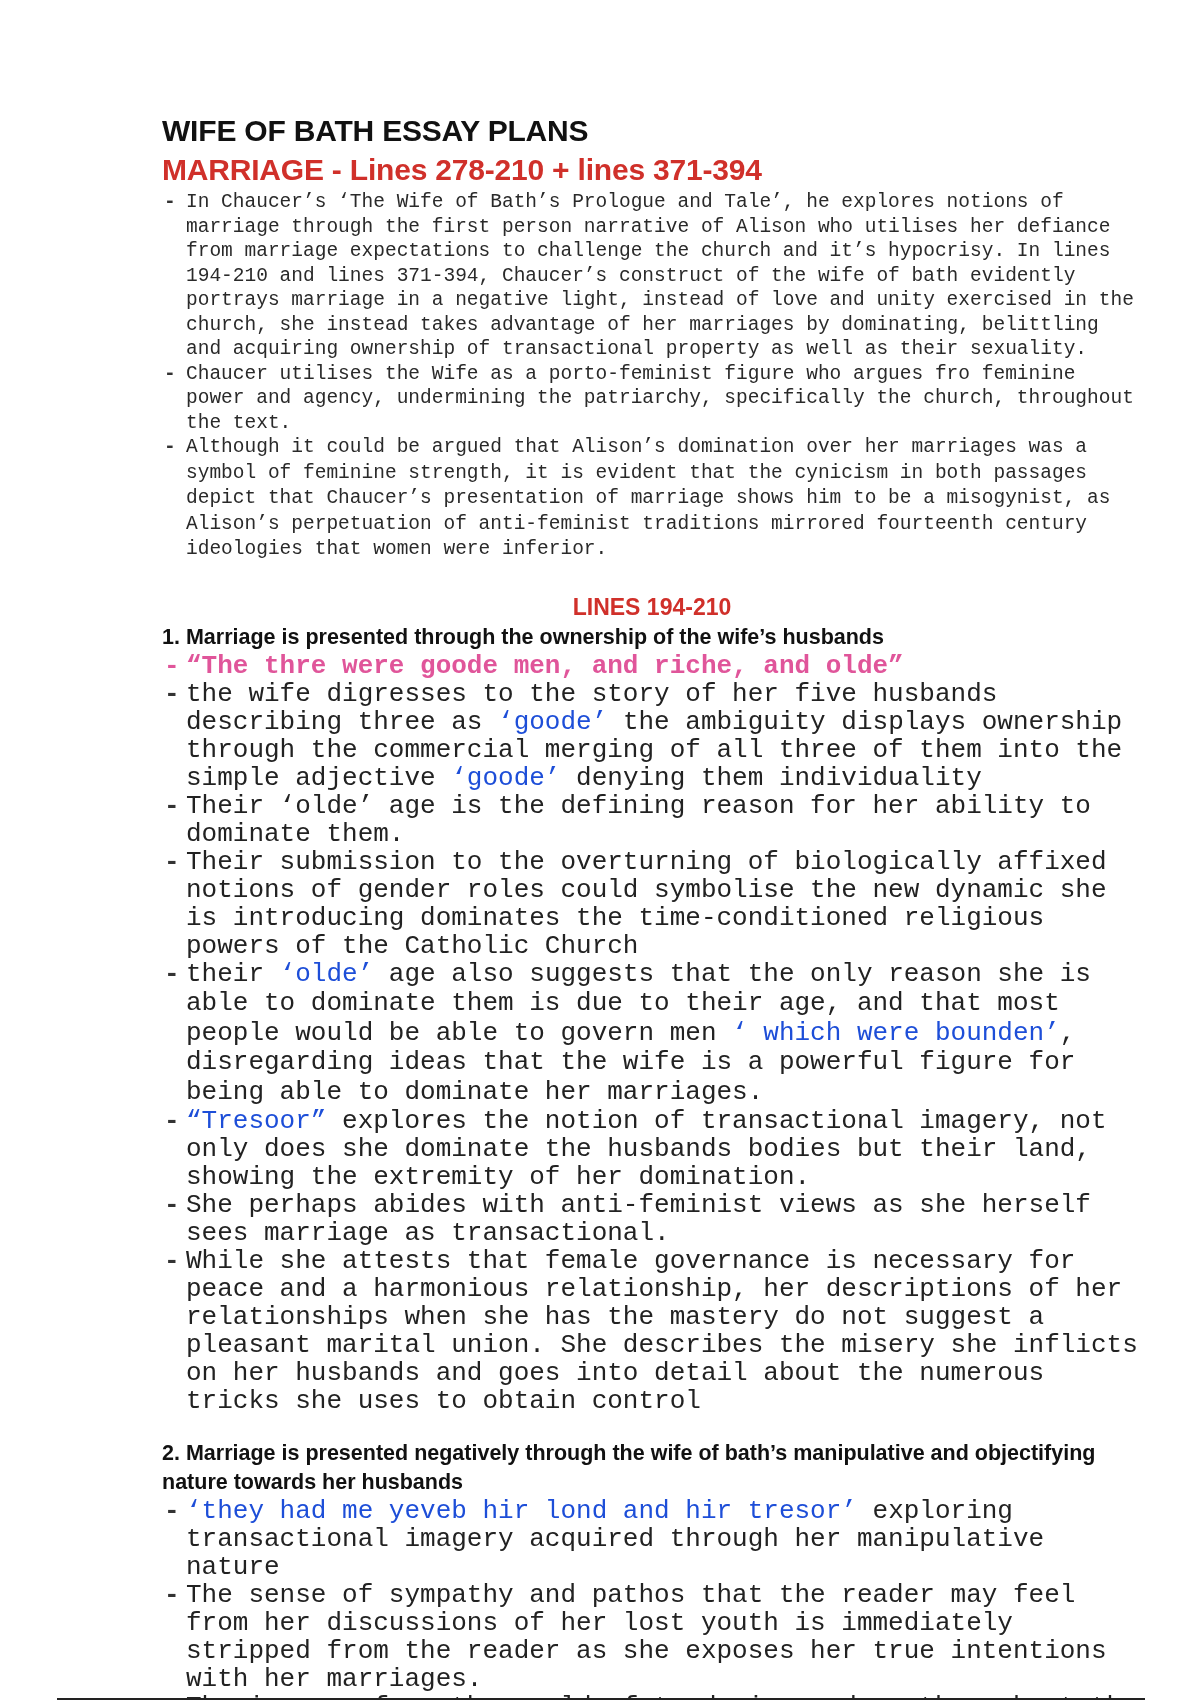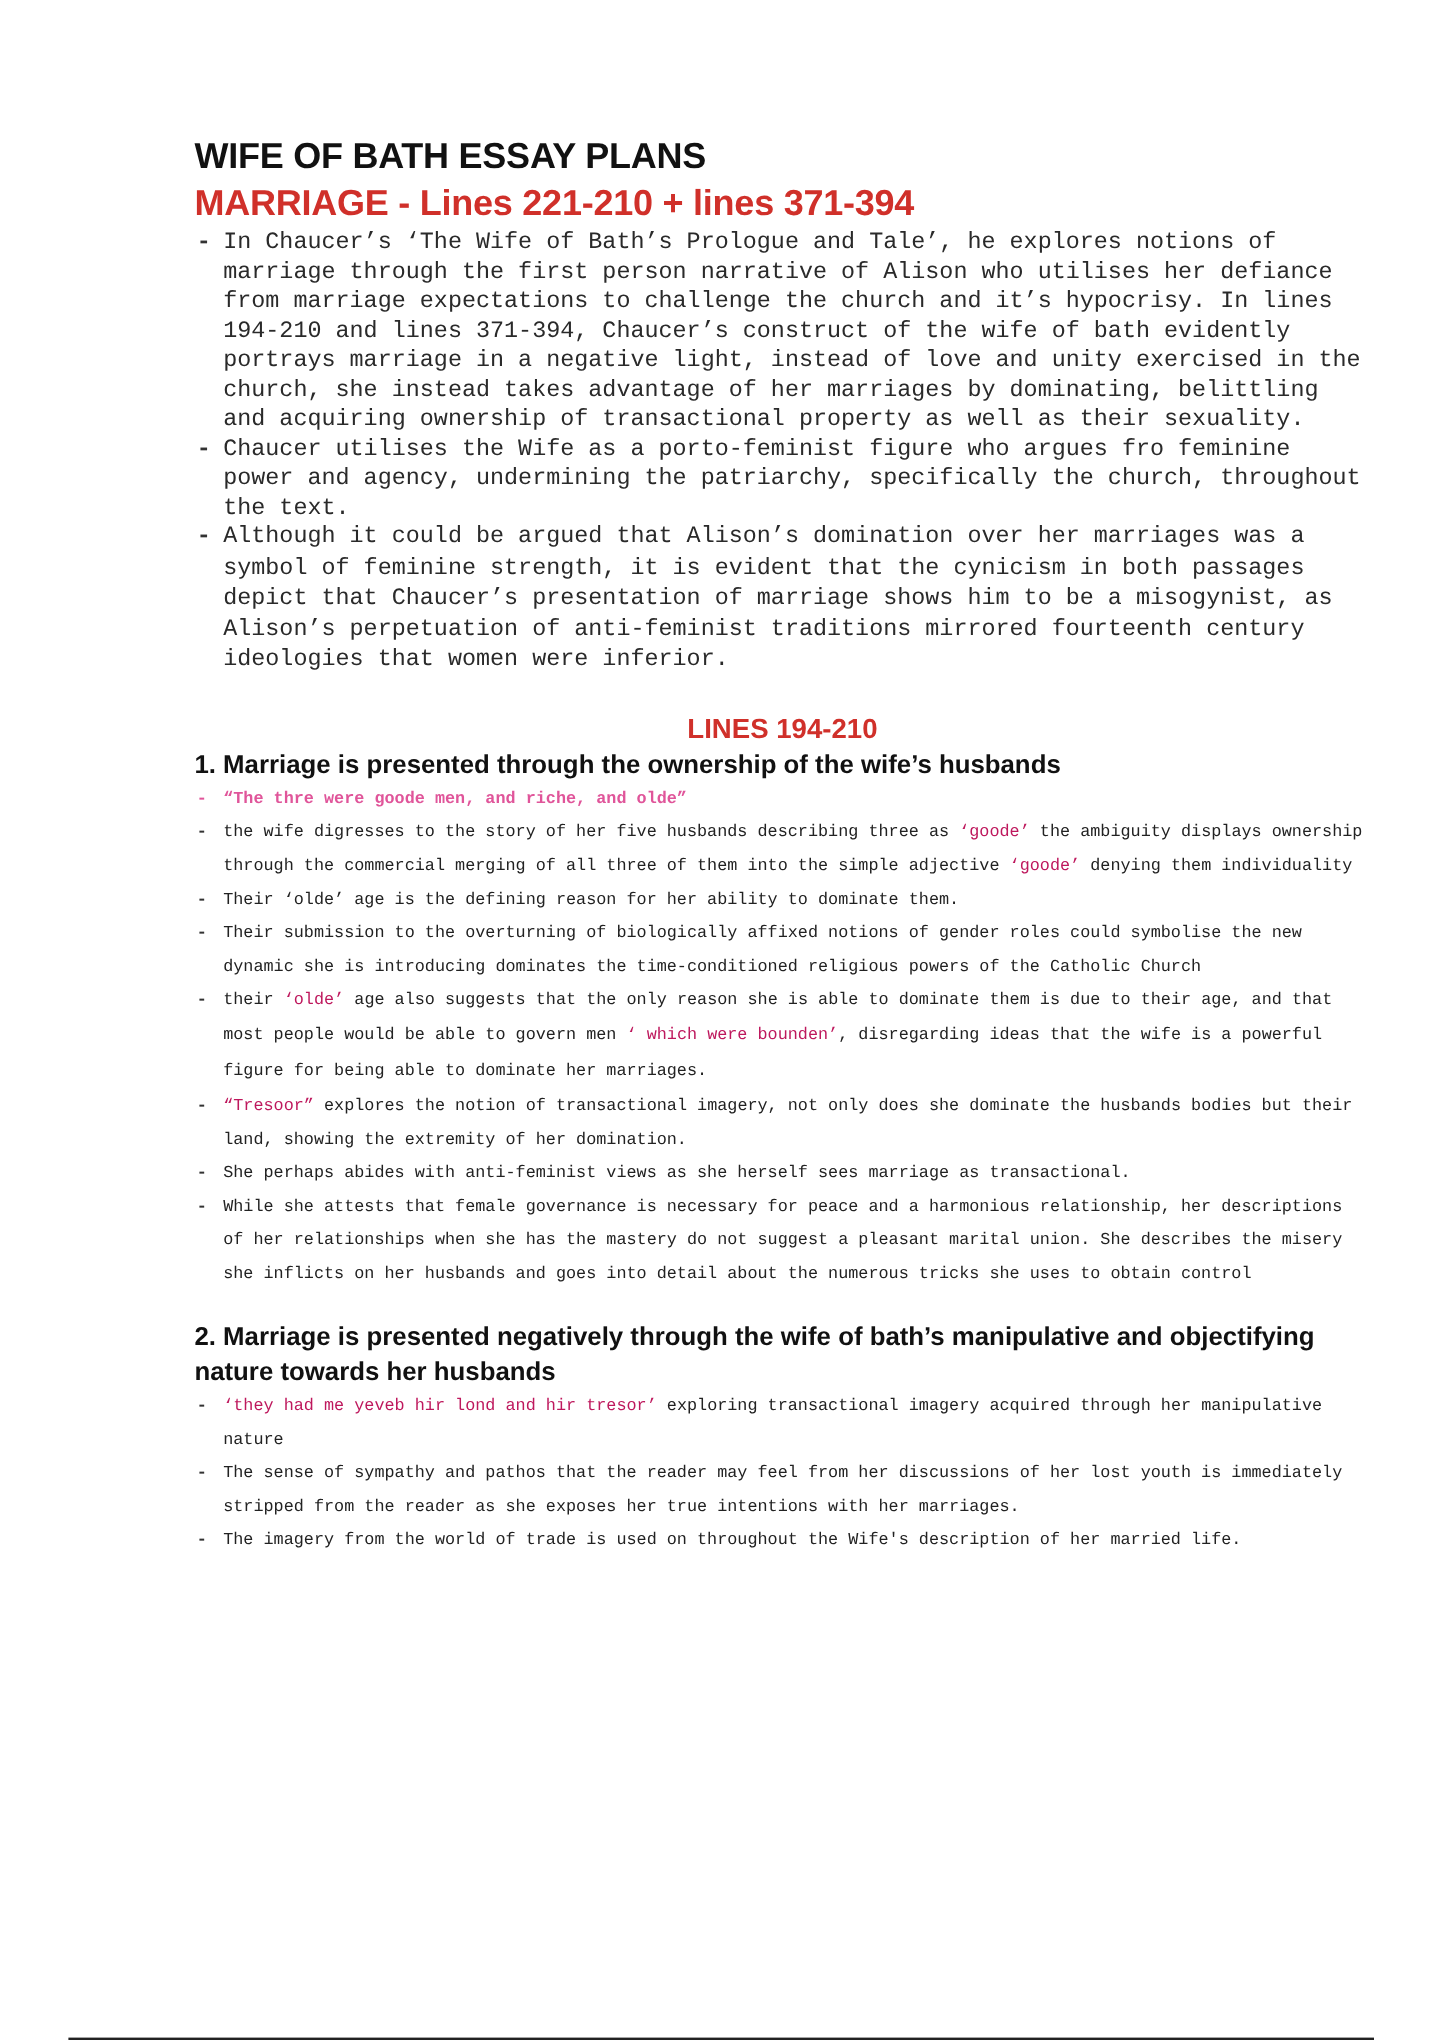--- a/index.html
+++ b/index.html
@@ -83,52 +83,52 @@
       line-height: 25.5px;
     }
     .point-heading {
       font-size: 21.5px;
       font-weight: bold;
       color: #111111;
       line-height: 29px;
       margin: 0;
     }
     .point li {
-      font-size: 14px;
+      font-size: 26px;
       line-height: 28px;
       color: #222222;
     }
     .point li.wide {
       line-height: 29.5px;
     }
     .pink {
       color: #e0559a;
       font-weight: bold;
     }
     .pink-plain {
-      color: #be185d;
+      color: #1d4ed8;
     }
     .gap-24 { height: 24px; }
     .gap-30 { height: 28px; }
     .footer-rule {
       position: absolute;
       left: 57px;
       top: 1698px;
       width: 1088px;
       height: 2px;
       background: #222222;
     }
   </style>
 </head>
 <body>
 
 <div class="page">
 
   <h1 class="doc-title">WIFE OF BATH ESSAY PLANS</h1>
-  <h2 class="doc-subtitle">MARRIAGE - Lines 221-210 + lines 371-394</h2>
+  <h2 class="doc-subtitle">MARRIAGE - Lines 278-210 + lines 371-394</h2>
 
   <div>
     <ul class="bullets thesis">
       <li>In Chaucer’s ‘The Wife of Bath’s Prologue and Tale’, he explores notions of marriage through the first person narrative of Alison who utilises her defiance from marriage expectations to challenge the church and it’s hypocrisy. In lines 194-210 and lines 371-394, Chaucer’s construct of the wife of bath evidently portrays marriage in a negative light, instead of love and unity exercised in the church, she instead takes advantage of her marriages by dominating, belittling and acquiring ownership of transactional property as well as their sexuality.</li>
       <li>Chaucer utilises the Wife as a porto-feminist figure who argues fro feminine power and agency, undermining the patriarchy, specifically the church, throughout the text.</li>
       <li class="loose">Although it could be argued that Alison’s domination over her marriages was a symbol of feminine strength, it is evident that the cynicism in both passages depict that Chaucer’s presentation of marriage shows him to be a misogynist, as Alison’s perpetuation of anti-feminist traditions mirrored fourteenth century ideologies that women were inferior.</li>
     </ul>
   </div>
 
   <div class="gap-30"></div>

